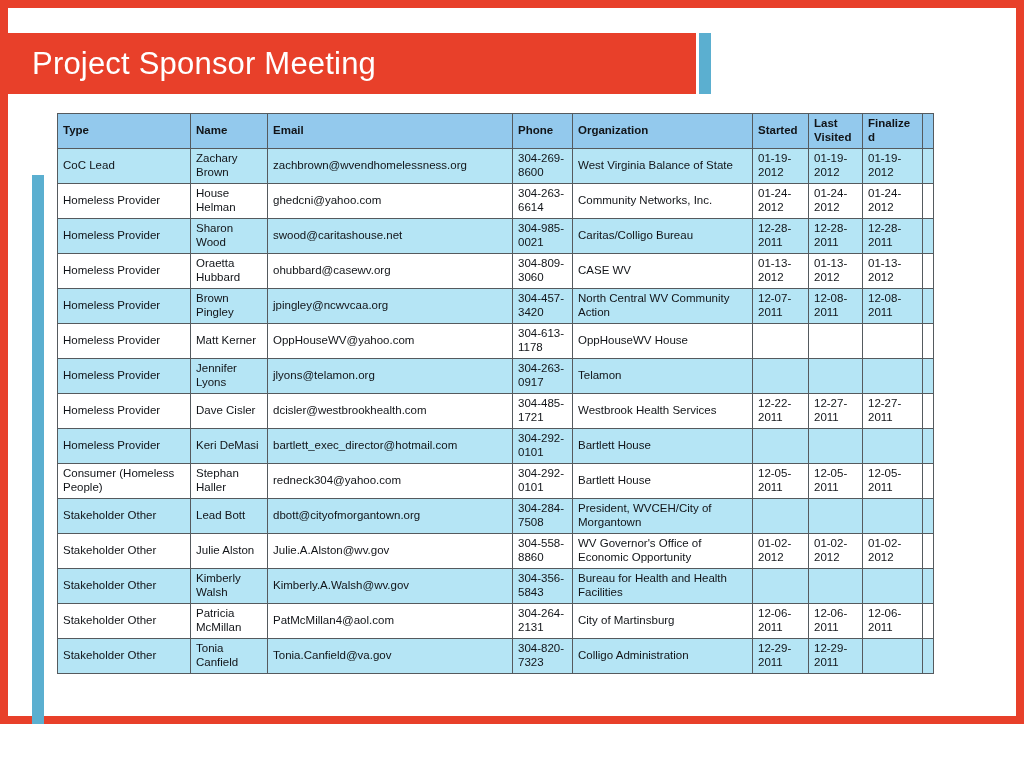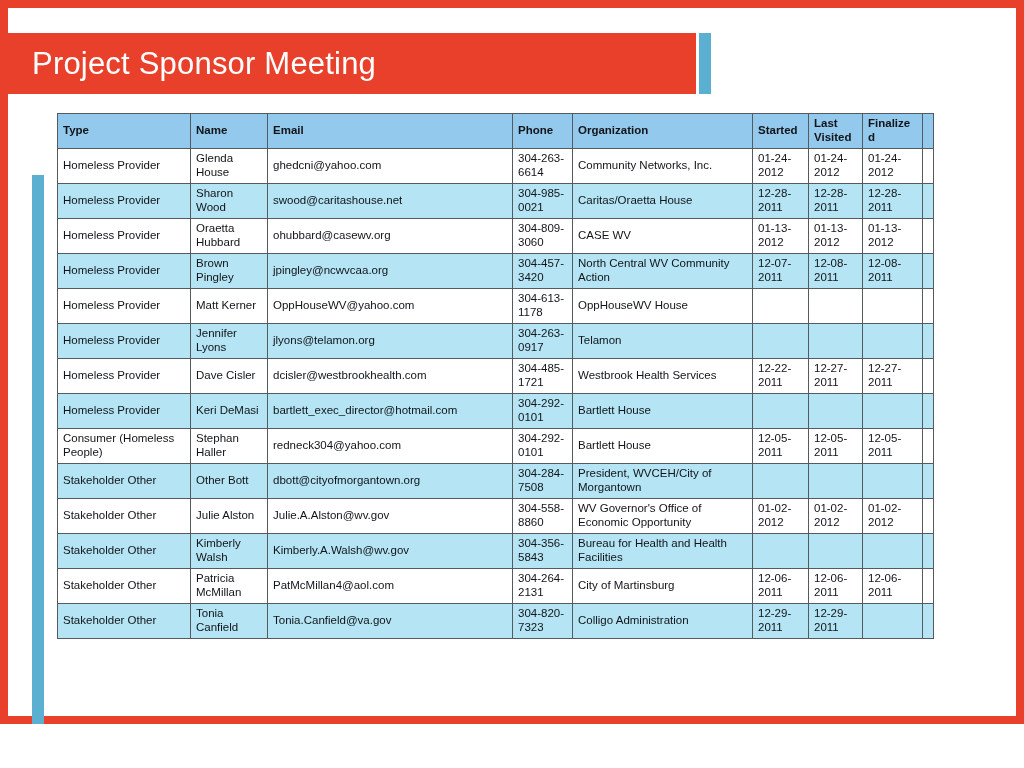--- a/index.html
+++ b/index.html
@@ -154,37 +154,48 @@
           <th>Email</th>
           <th>Phone</th>
           <th>Organization</th>
           <th>Started</th>
           <th>Last Visited</th>
           <th>Finalized</th>
           <th class="edge-cell"></th>
         </tr>
       </thead>
       <tbody id="roster-body">
-          <tr class="plain">
-            <td>Homeless Provider</td>
-            <td>Glenda House</td>
+          <tr class="alt">
+            <td>CoC Lead</td>
+            <td>Zachary Brown</td>
+            <td>zachbrown@wvendhomelessness.org</td>
+            <td>304-269-8600</td>
+            <td>West Virginia Balance of State</td>
+            <td>01-19-2012</td>
+            <td>01-19-2012</td>
+            <td>01-19-2012</td>
+            <td class="edge-cell"></td>
+          </tr>
+          <tr class="plain">
+            <td>Homeless Provider</td>
+            <td>House Helman</td>
             <td>ghedcni@yahoo.com</td>
             <td>304-263-6614</td>
             <td>Community Networks, Inc.</td>
             <td>01-24-2012</td>
             <td>01-24-2012</td>
             <td>01-24-2012</td>
             <td class="edge-cell"></td>
           </tr>
           <tr class="alt">
             <td>Homeless Provider</td>
             <td>Sharon Wood</td>
             <td>swood@caritashouse.net</td>
             <td>304-985-0021</td>
-            <td>Caritas/Oraetta House</td>
+            <td>Caritas/Colligo Bureau</td>
             <td>12-28-2011</td>
             <td>12-28-2011</td>
             <td>12-28-2011</td>
             <td class="edge-cell"></td>
           </tr>
           <tr class="plain">
             <td>Homeless Provider</td>
             <td>Oraetta Hubbard</td>
             <td>ohubbard@casewv.org</td>
             <td>304-809-3060</td>
@@ -255,21 +266,21 @@
             <td>redneck304@yahoo.com</td>
             <td>304-292-0101</td>
             <td>Bartlett House</td>
             <td>12-05-2011</td>
             <td>12-05-2011</td>
             <td>12-05-2011</td>
             <td class="edge-cell"></td>
           </tr>
           <tr class="alt">
             <td>Stakeholder Other</td>
-            <td>Other Bott</td>
+            <td>Lead Bott</td>
             <td>dbott@cityofmorgantown.org</td>
             <td>304-284-7508</td>
             <td>President, WVCEH/City of Morgantown</td>
             <td></td>
             <td></td>
             <td></td>
             <td class="edge-cell"></td>
           </tr>
           <tr class="plain">
             <td>Stakeholder Other</td>

